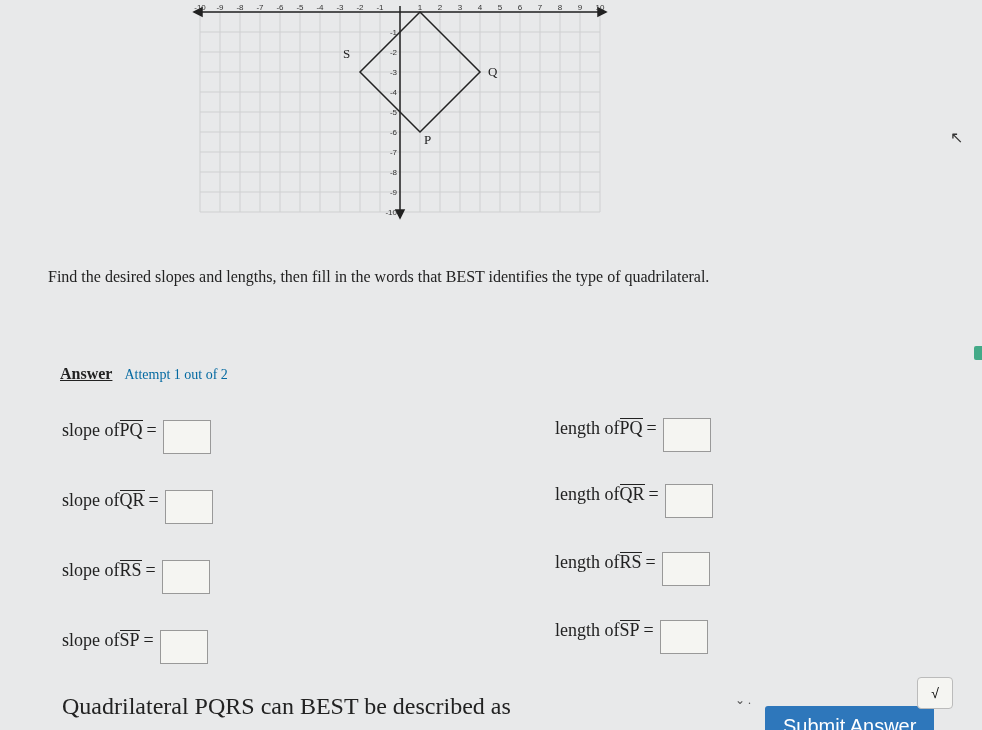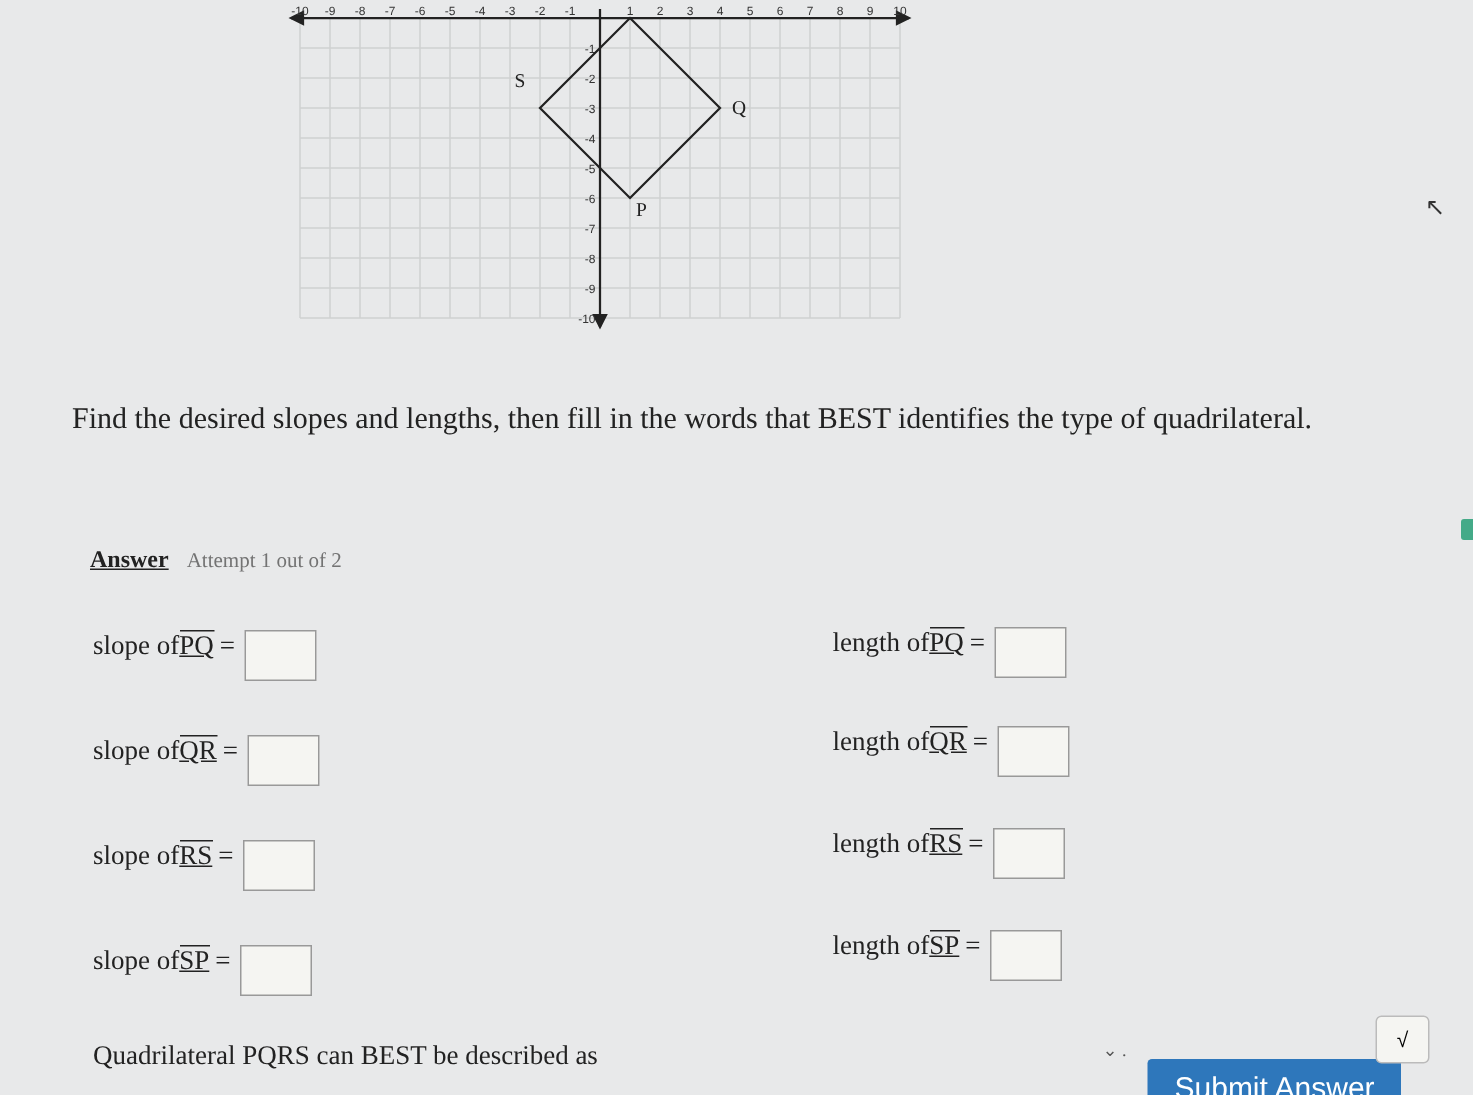--- a/index.html
+++ b/index.html
@@ -18,37 +18,37 @@
   top: 0;
   width: 420px;
   height: 220px;
   text-align: center;
 }
 .graph-svg { width: 420px; height: 220px; }
 .instruction {
   position: absolute;
   left: 48px;
   top: 268px;
-  font-size: 20px;
+  font-size: 16px;
 }
 .answer-header {
   position: absolute;
   left: 60px;
   top: 365px;
   font-size: 16px;
 }
 .answer-header .bold { font-weight: bold; text-decoration: underline; }
-.answer-header .attempt { color: #737373; font-size: 14px; margin-left: 8px; }
+.answer-header .attempt { color: #0369a1; font-size: 14px; margin-left: 8px; }
 .field-row {
   position: absolute;
   display: flex;
   align-items: flex-start;
   font-size: 18px;
 }
-.seg { position: relative; display: inline-block; text-decoration: underline; }
+.seg { position: relative; display: inline-block; }
 .seg::before {
   content: "";
   position: absolute;
   top: 0;
   left: 0;
   right: 0;
   height: 1px;
   background: #222;
 }
 .eq { margin: 0 6px 0 4px; }
@@ -57,21 +57,21 @@
   height: 34px;
   border: 1px solid #999;
   background: #f5f5f2;
   font-size: 16px;
   text-align: center;
 }
 .quad-line {
   position: absolute;
   left: 62px;
   top: 693px;
-  font-size: 18px;
+  font-size: 24px;
 }
 .dropdown-caret {
   position: absolute;
   left: 735px;
   top: 693px;
   font-size: 12px;
   color: #555;
 }
 .submit-btn {
   position: absolute;

